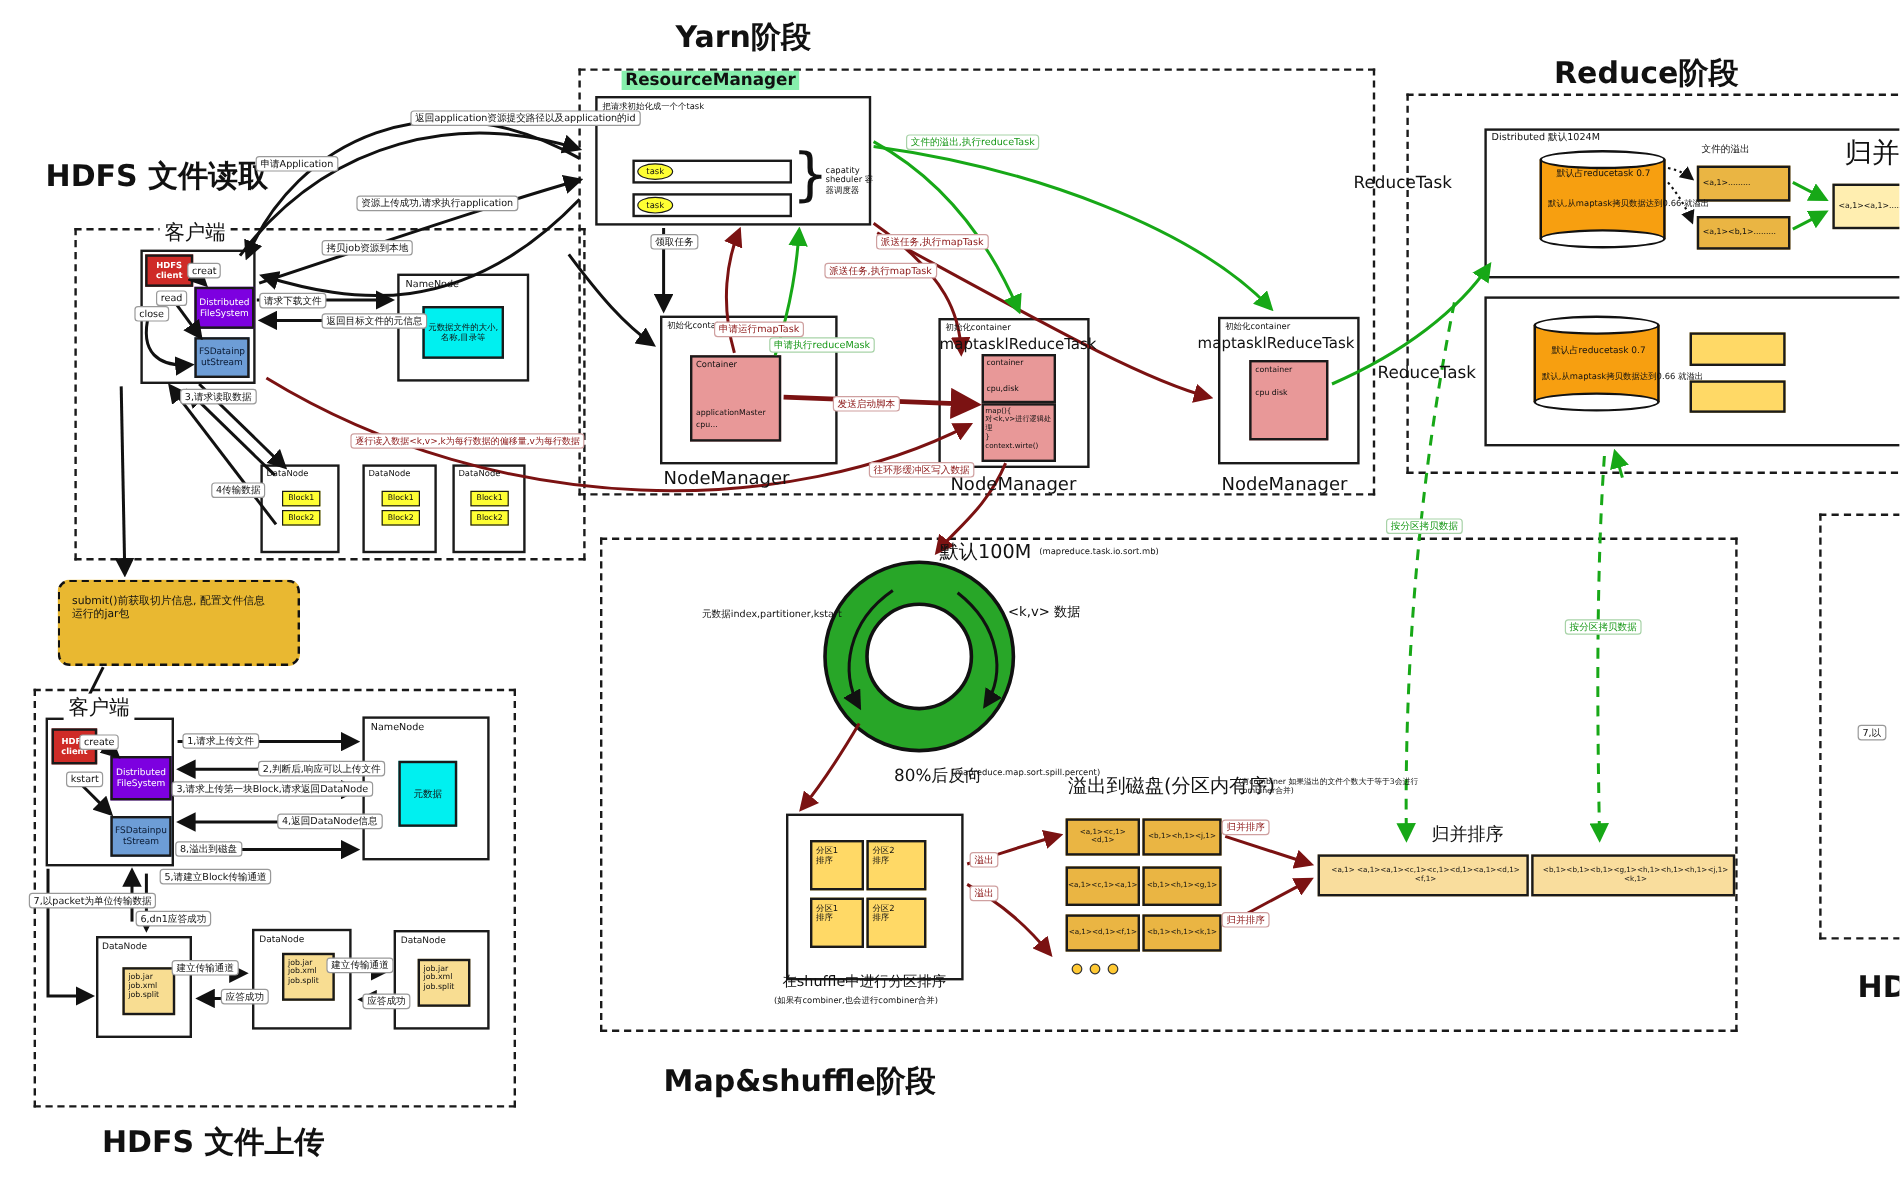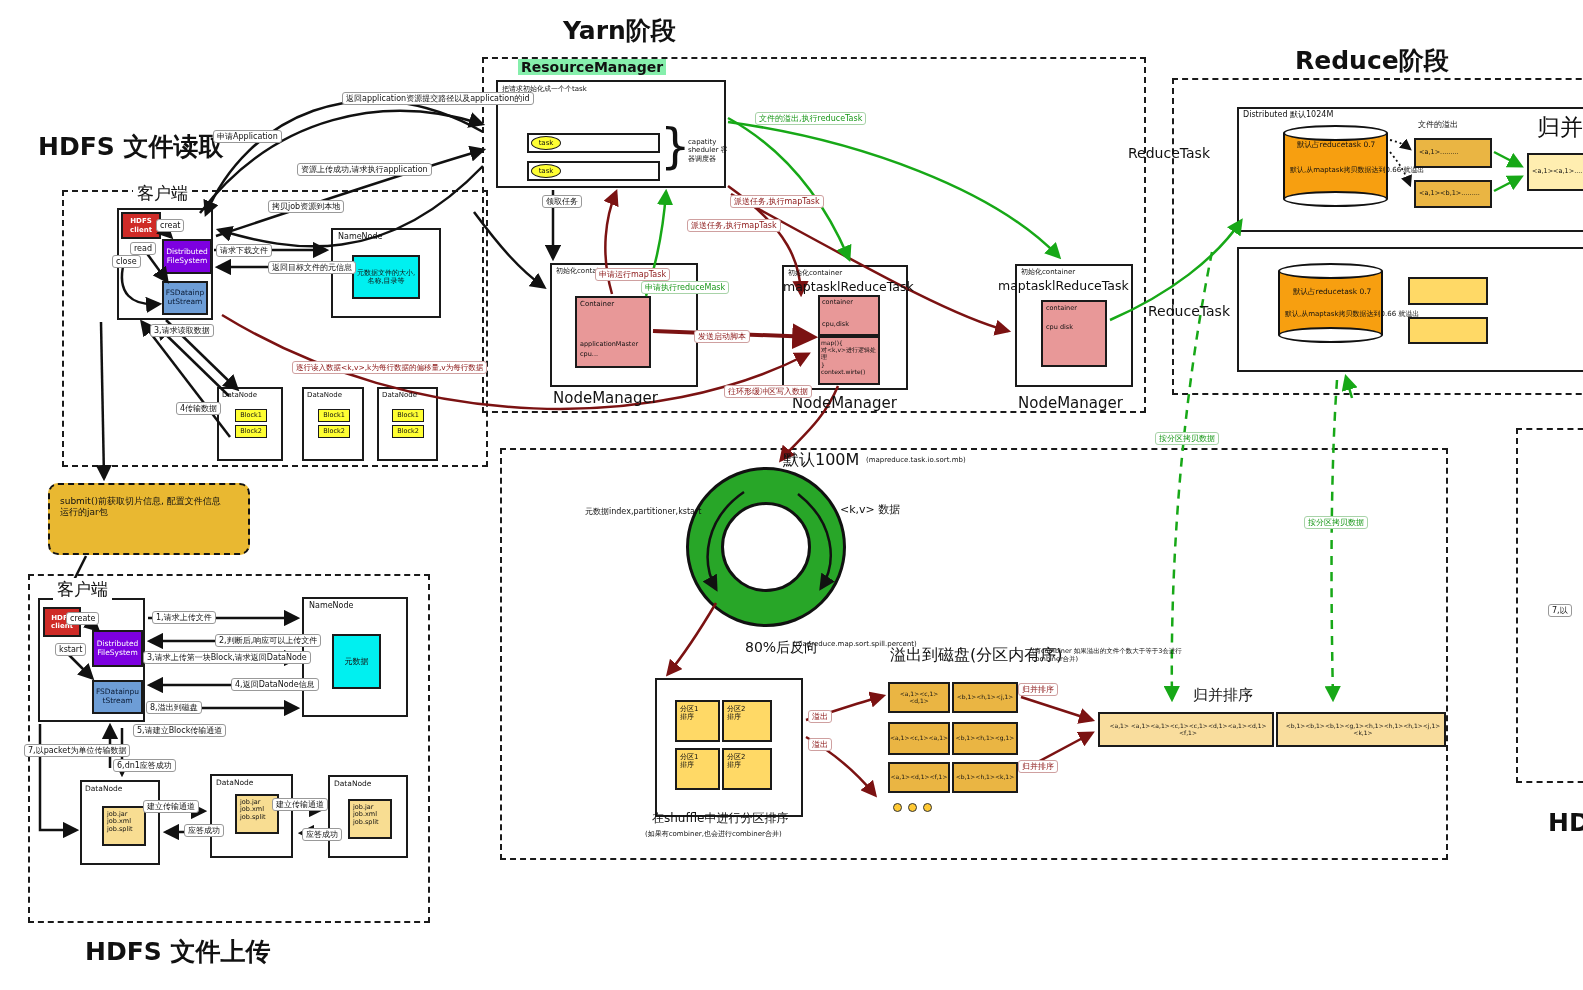--- a/index.html
+++ b/index.html
@@ -226,20 +226,21 @@
     <div style="position:absolute;left:0;top:8px;right:0;bottom:8px;background:#f79f10;border-left:2px solid #111;border-right:2px solid #111"></div>
     <div style="position:absolute;left:0;top:0;width:100%;height:16px;background:#fff;border:2px solid #111;border-radius:50%"></div>
     <div style="position:absolute;left:0;bottom:0;width:100%;height:16px;background:#fff;border:2px solid #111;border-radius:50%"></div>
   </div>
   <div class="lbl" style="left:1293px;top:287px;font-size:7.5px">默认占reducetask 0.7</div>
   <div class="lbl" style="left:1285px;top:310px;font-size:7px">默认,从maptask拷贝数据达到0.66 就溢出</div>
   <div class="fill" style="left:1408px;top:277px;width:80px;height:28px;background:#ffd966"></div>
   <div class="fill" style="left:1408px;top:317px;width:80px;height:27px;background:#ffd966"></div>
 
   <div class="dbox" style="left:500px;top:448px;width:948px;height:412px"></div>
+  <div class="sec-title" style="left:553px;top:884px">Map&amp;shuffle阶段</div>
   <div class="mid-title" style="left:783px;top:450px;font-size:16px">默认100M</div>
   <div class="lbl" style="left:866px;top:456px;font-size:7px">(mapreduce.task.io.sort.mb)</div>
 
   <div class="abs" style="left:686px;top:467px;width:160px;height:160px;border-radius:50%;background:#28a628;border:3px solid #111;z-index:1">
     <div style="position:absolute;left:32px;top:32px;width:90px;height:90px;background:#fff;border:3px solid #111;border-radius:50%"></div>
   </div>
   <div class="lbl" style="left:585px;top:507px;font-size:8px">元数据index,partitioner,kstart</div>
   <div class="lbl" style="left:840px;top:503px;font-size:11px">&lt;k,v&gt; 数据</div>
   <div class="lbl" style="left:745px;top:639px;font-size:14px">80%后反向</div>
   <div class="lbl" style="left:793px;top:640px;font-size:7px">(mapreduce.map.sort.spill.percent)</div>

